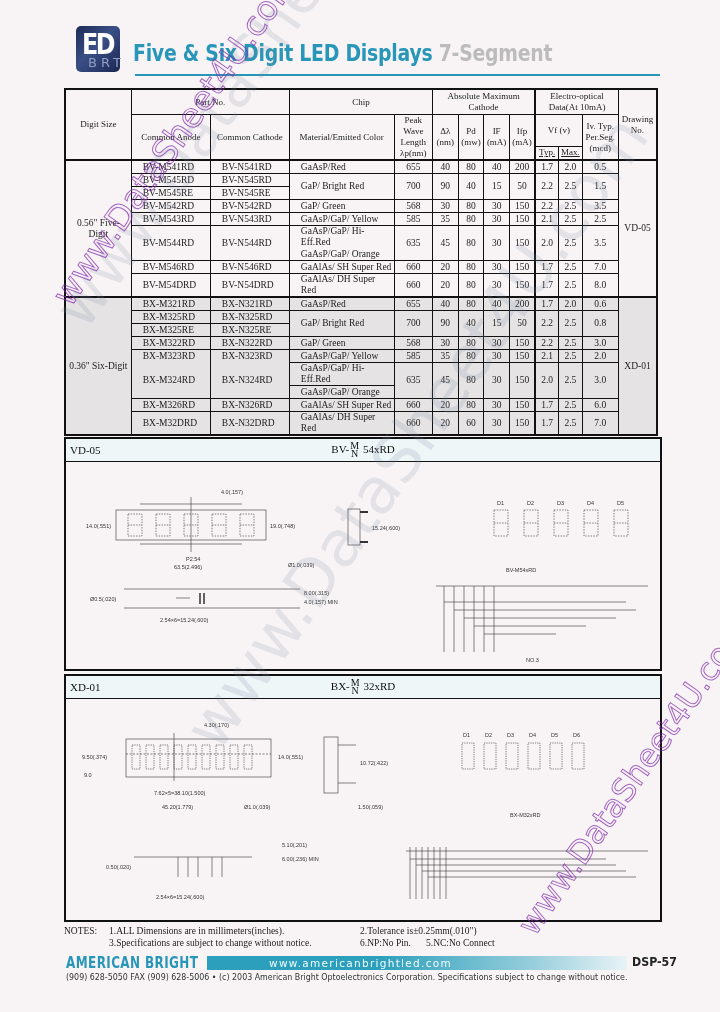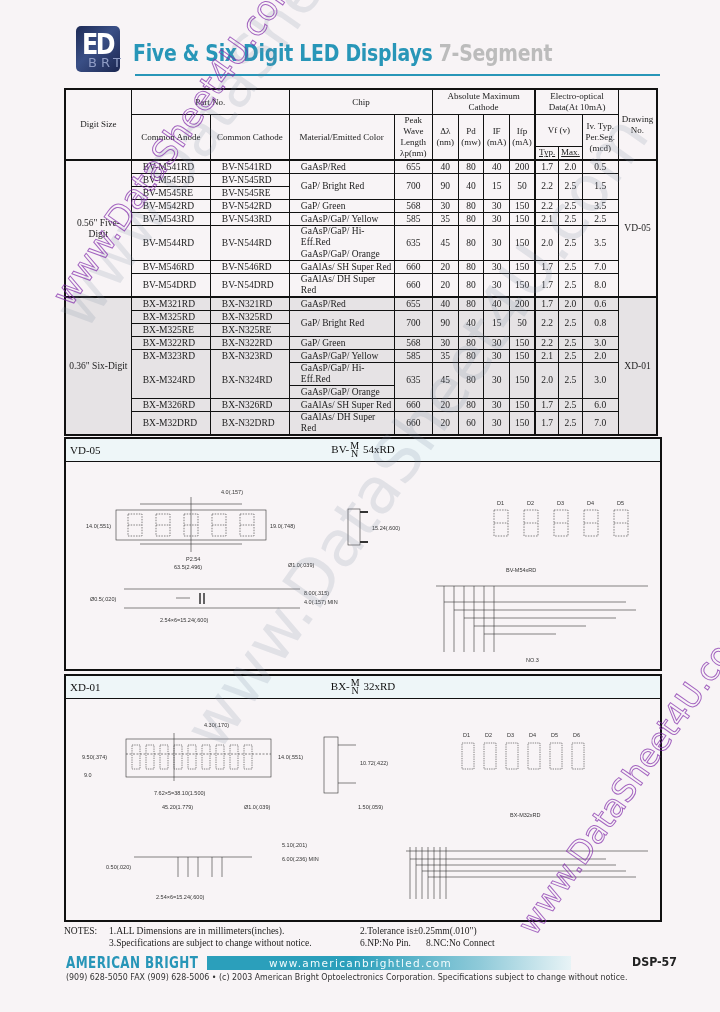--- a/index.html
+++ b/index.html
@@ -46,21 +46,21 @@
   .frac span { display:block; }
   .panel svg { display:block; }
 
   
   .notes { left:64px; top:925px; font-size:9.5px; line-height:12px; color:#222; }
   .notes .row { position:relative; height:12px; white-space:nowrap;text-align:center; }
 
   
   .brand { left:66px; top:954px; font-family:"DejaVu Sans", sans-serif; font-weight:bold; font-size:15px;
            color:#2896b8; transform:scaleX(0.8); transform-origin:left; letter-spacing:0.5px; white-space:nowrap; }
-  .footbar { left:207px; top:956px; width:364px; height:14px;
+  .footbar { left:207px; top:956px; width:420px; height:14px;
              background:linear-gradient(90deg,#2b9fbb 0%,#2b9fbb 40%,#8fcad9 75%,#e8f3f6 100%); }
   .footbar .url { position:absolute; left:62px; top:0px; color:#f2fbfd; font-family:"DejaVu Sans", sans-serif;
                   font-size:10.5px; letter-spacing:1.3px; line-height:14px; }
   .docno { left:632px; top:954px; font-family:"DejaVu Sans", sans-serif; font-weight:bold; font-size:13px;
            color:#222; transform:scaleX(0.85); transform-origin:left; }
   .contact { left:66px; top:972px; font-family:"DejaVu Sans", sans-serif; font-size:8.6px; color:#333;
              white-space:nowrap; transform:scaleX(0.92); transform-origin:left; }
 
   
   .wm { position:absolute; font-family:"DejaVu Sans", sans-serif; font-size:60px; color:rgba(120,140,160,0.18);
@@ -493,21 +493,21 @@
 
 <div class="abs notes">
   <div class="row">
     <span>NOTES:</span>
     <span style="position:absolute; left:45px;">1.ALL Dimensions are in millimeters(inches).</span>
     <span style="position:absolute; left:296px;">2.Tolerance is±0.25mm(.010")</span>
   </div>
   <div class="row">
     <span style="position:absolute; left:45px;">3.Specifications are subject to change without notice.</span>
     <span style="position:absolute; left:296px;">6.NP:No  Pin.</span>
-    <span style="position:absolute; left:362px;">8.NC:No  Connect</span>
+    <span style="position:absolute; left:362px;">5.NC:No  Connect</span>
   </div>
 </div>
 
 <div class="abs brand">AMERICAN BRIGHT</div>
 <div class="abs footbar">
   <span class="url">www.americanbrightled.com</span>
 </div>
 <div class="abs docno">DSP-57</div>
 <div class="abs contact">(909) 628-5050   FAX (909) 628-5006 • (c) 2003 American Bright Optoelectronics Corporation. Specifications subject to change without notice.</div>
 

